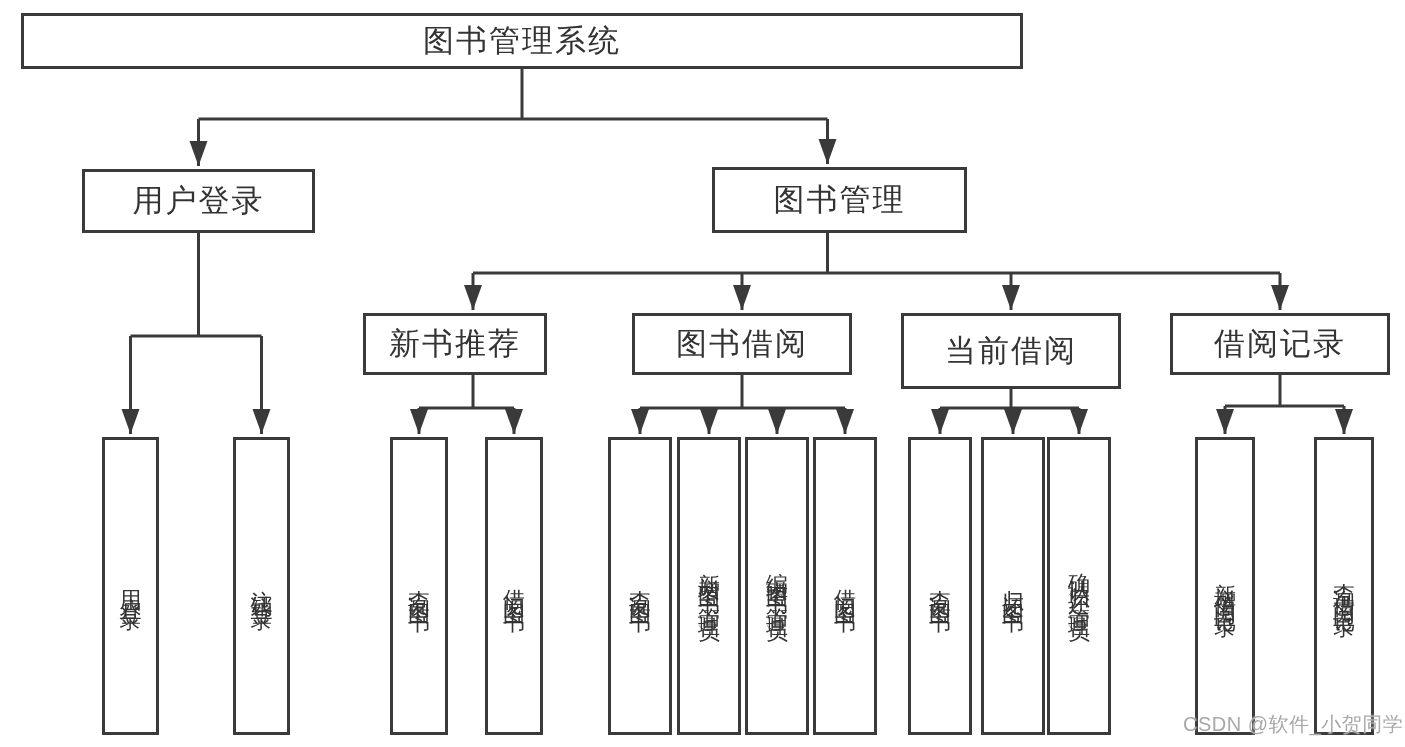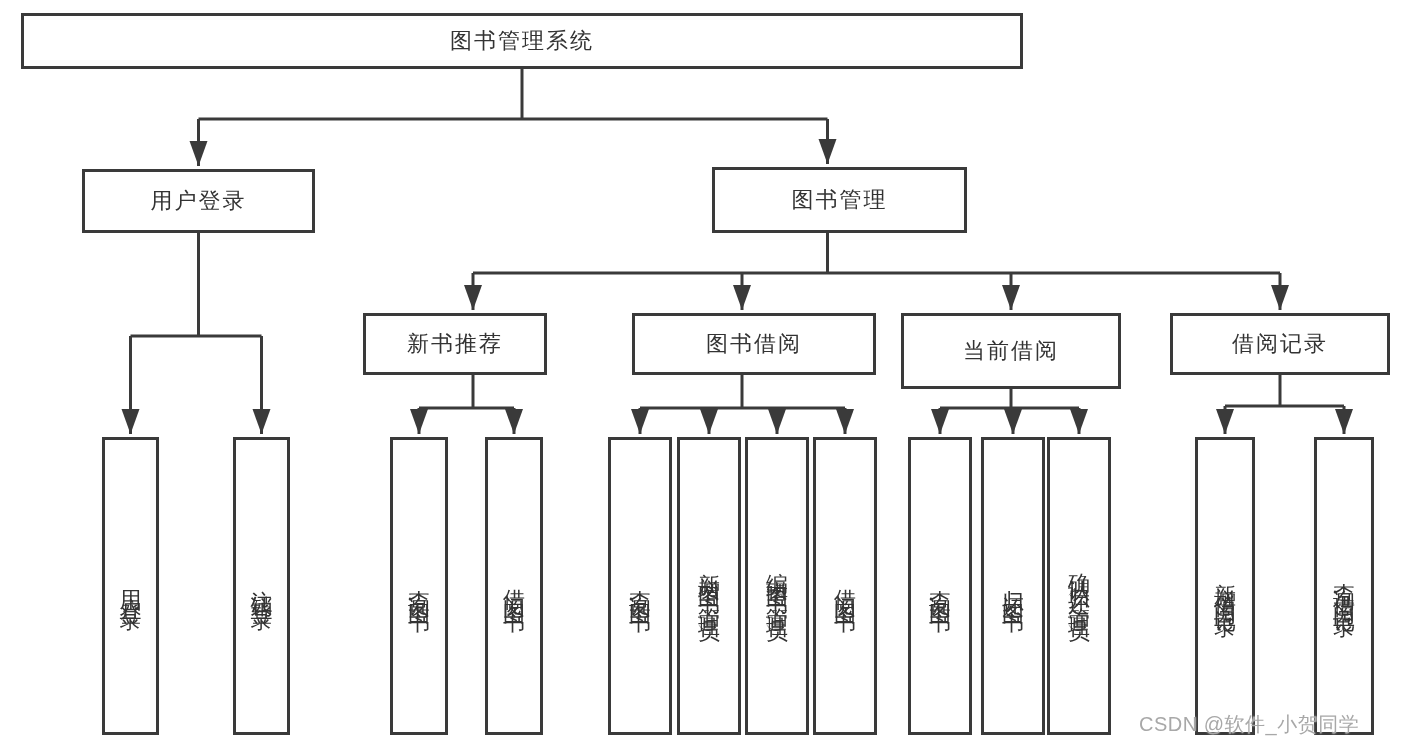--- a/index.html
+++ b/index.html
@@ -15,29 +15,29 @@
   }
   .wires{position:absolute;left:0;top:0;}
   .wires path{stroke:var(--line);stroke-width:3;fill:none;}
   .wires .arrowhead{fill:var(--line);stroke:none;}
   .node{
     position:absolute;box-sizing:border-box;border:3px solid var(--line);
     background:#fff;display:flex;align-items:center;justify-content:center;
     color:var(--text);
   }
   .node .hlabel{
-    font-size:22px;letter-spacing:2px;color:var(--text);white-space:nowrap;
+    font-size:31px;letter-spacing:2px;color:var(--text);white-space:nowrap;
   }
   .leaf{top:437px;height:298px;}
   .leaf .vtext{
     writing-mode:vertical-rl;text-orientation:upright;
     font-size:22px;letter-spacing:7px;line-height:1;color:var(--text);
   }
   .watermark{
-    position:absolute;left:1139px;top:711px;z-index:5;
+    position:absolute;left:1183px;top:711px;z-index:5;
     font-size:20px;color:var(--wm);letter-spacing:0.5px;white-space:nowrap;
     text-shadow:0 0 2px rgba(255,255,255,0.9);
   }
 </style>
 </head>
 <body>
 
 <div class="stage">
 
   <svg class="wires" width="1405" height="747" viewBox="0 0 1405 747">
@@ -109,21 +109,21 @@
   <div class="node" style="left:82px;top:169px;width:233px;height:64px;">
     <span class="hlabel">用户登录</span>
   </div>
   <div class="node" style="left:712px;top:167px;width:255px;height:66px;">
     <span class="hlabel">图书管理</span>
   </div>
 
   <div class="node" style="left:363px;top:313px;width:184px;height:62px;">
     <span class="hlabel">新书推荐</span>
   </div>
-  <div class="node" style="left:632px;top:313px;width:244px;height:62px;text-align:right;">
+  <div class="node" style="left:632px;top:313px;width:220px;height:62px;text-align:right;">
     <span class="hlabel">图书借阅</span>
   </div>
   <div class="node" style="left:901px;top:313px;width:220px;height:76px;">
     <span class="hlabel">当前借阅</span>
   </div>
   <div class="node" style="left:1170px;top:313px;width:220px;height:62px;">
     <span class="hlabel">借阅记录</span>
   </div>
 
   <div class="node leaf" style="left:102px;width:57px;">

